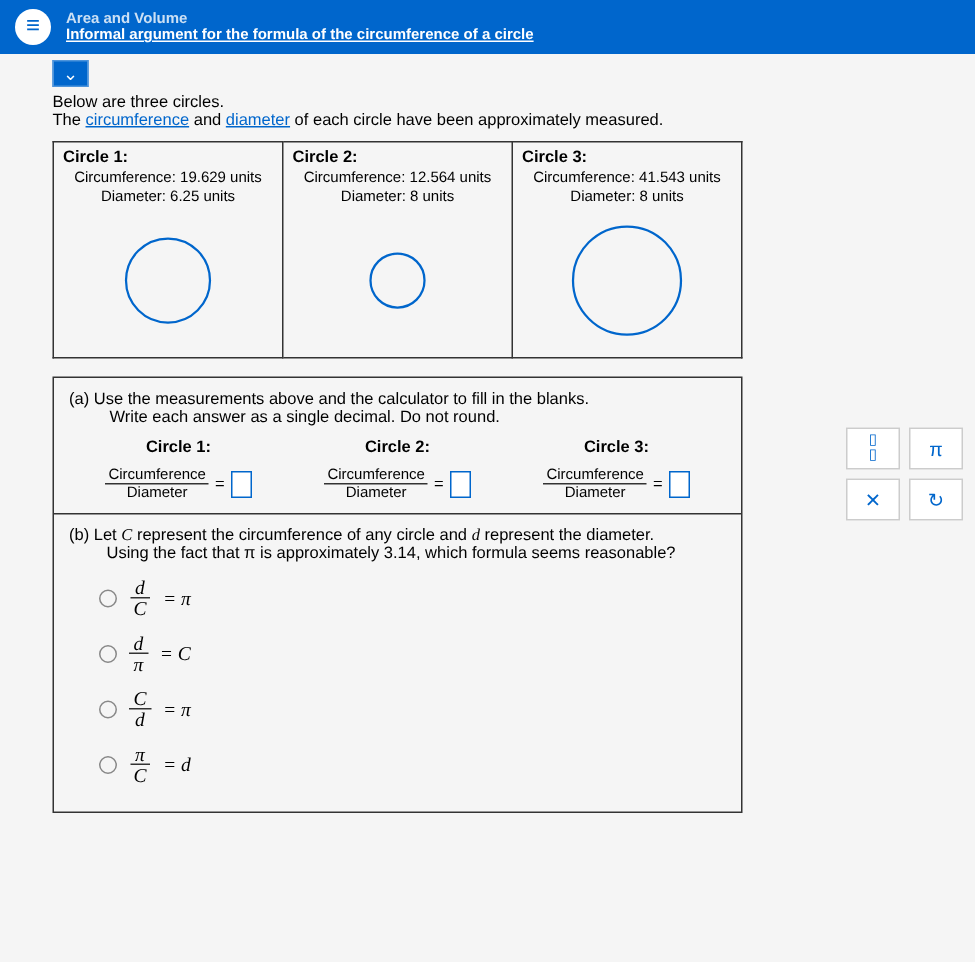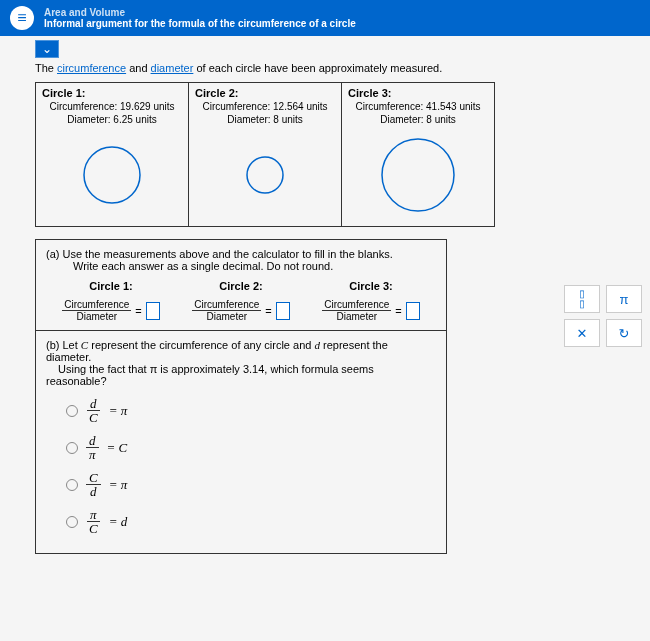--- a/index.html
+++ b/index.html
@@ -1,32 +1,32 @@
 <!DOCTYPE html>
 <html><head>
 <meta charset="utf-8">
 <style>
 * { box-sizing: border-box; margin: 0; padding: 0; }
 body { font-family: Arial, sans-serif; font-size: 12px; background: #f5f5f5; width: 650px; height: 641px; overflow: hidden; }
 .header { background: #0066cc; color: white; padding: 6px 10px; display: flex; align-items: center; gap: 10px; }
 .menu-btn { background: white; color: #0066cc; border-radius: 50%; width: 24px; height: 24px; display: flex; align-items: center; justify-content: center; font-size: 16px; cursor: pointer; }
 .header-text { font-size: 10px; }
 .header-text .line1 { opacity: 0.8; font-weight: bold; }
-.header-text .line2 { font-weight: bold; }
+.header-text .line2 { font-weight: bold; text-decoration: underline; }
 .dropdown-btn { background: #0066cc; color: white; border: 1px solid #4d94db; width: 24px; height: 18px; display: flex; align-items: center; justify-content: center; margin: 4px 0 0 35px; cursor: pointer; }
 .content { padding: 4px 35px 10px 35px; }
 .intro { font-size: 11px; margin-bottom: 8px; }
 .intro a { color: #0066cc; text-decoration: underline; cursor: pointer; }
 .circles-table { border: 1px solid #333; border-collapse: collapse; width: 460px; }
 .circles-table td { border: 1px solid #333; padding: 4px 6px; vertical-align: top; width: 33.33%; }
 .circle-header { font-weight: bold; font-size: 11px; }
 .circle-info { font-size: 10px; margin: 2px 0; text-align: center; }
 .circle-graphic { height: 95px; display: flex; align-items: center; justify-content: center; }
 .circle-graphic svg circle { fill: none; stroke: #0066cc; stroke-width: 1.5; }
-.questions { border: 1px solid #333; width: 412px; margin-top: 12px; }
+.questions { border: 1px solid #333; width: 460px; margin-top: 12px; }
 .q-section { border-bottom: 1px solid #333; padding: 8px 10px; font-size: 11px; }
 .q-section:last-child { border-bottom: none; }
 .q-prompt { margin-bottom: 8px; }
 .ratio-row { display: flex; justify-content: space-around; margin-top: 6px; }
 .ratio-col { text-align: center; }
 .ratio-col .title { font-weight: bold; margin-bottom: 6px; }
 .fraction-inline { display: inline-flex; align-items: center; gap: 4px; }
 .frac { display: inline-flex; flex-direction: column; align-items: center; font-size: 10px; }
 .frac .top { border-bottom: 1px solid #333; padding: 0 2px; }
 .frac .bot { padding: 0 2px; }
@@ -54,20 +54,21 @@
     <div class="line2">Informal argument for the formula of the circumference of a circle</div>
   </div>
 </div>
 
 <div class="dropdown-btn">
   <span>⌄</span>
 </div>
 
 <div class="content">
   <div class="intro">
+    <div>Below are three circles.</div>
     <div>
       <span>The </span><a>circumference</a><span> and </span><a>diameter</a><span> of each circle have been approximately measured.</span>
     </div>
   </div>
 
   <table class="circles-table">
     <tbody>
         <tr>
       <td>
         <div class="circle-header">Circle 1:</div>
@@ -143,21 +144,21 @@
             <span>=</span>
             <span class="input-box"></span>
           </span>
         </div>
       </div>
     </div>
 
     <div class="q-section">
       <div class="q-prompt">
         <span>(b) Let <span class="italic">C</span> represent the circumference of any circle and <span class="italic">d</span> represent the diameter.</span><br>
-        <span style="margin-left:12px">Using the fact that π is approximately 3.14, which formula seems reasonable?</span>
+        <span style="margin-left:25px">Using the fact that π is approximately 3.14, which formula seems reasonable?</span>
       </div>
       <div class="options">
         <div class="option">
           <span class="radio"></span>
           <span class="math-frac">
               <span class="n">d</span>
               <span class="d">C</span>
             </span>
           <span class="math-eq">= π</span>
         </div>

